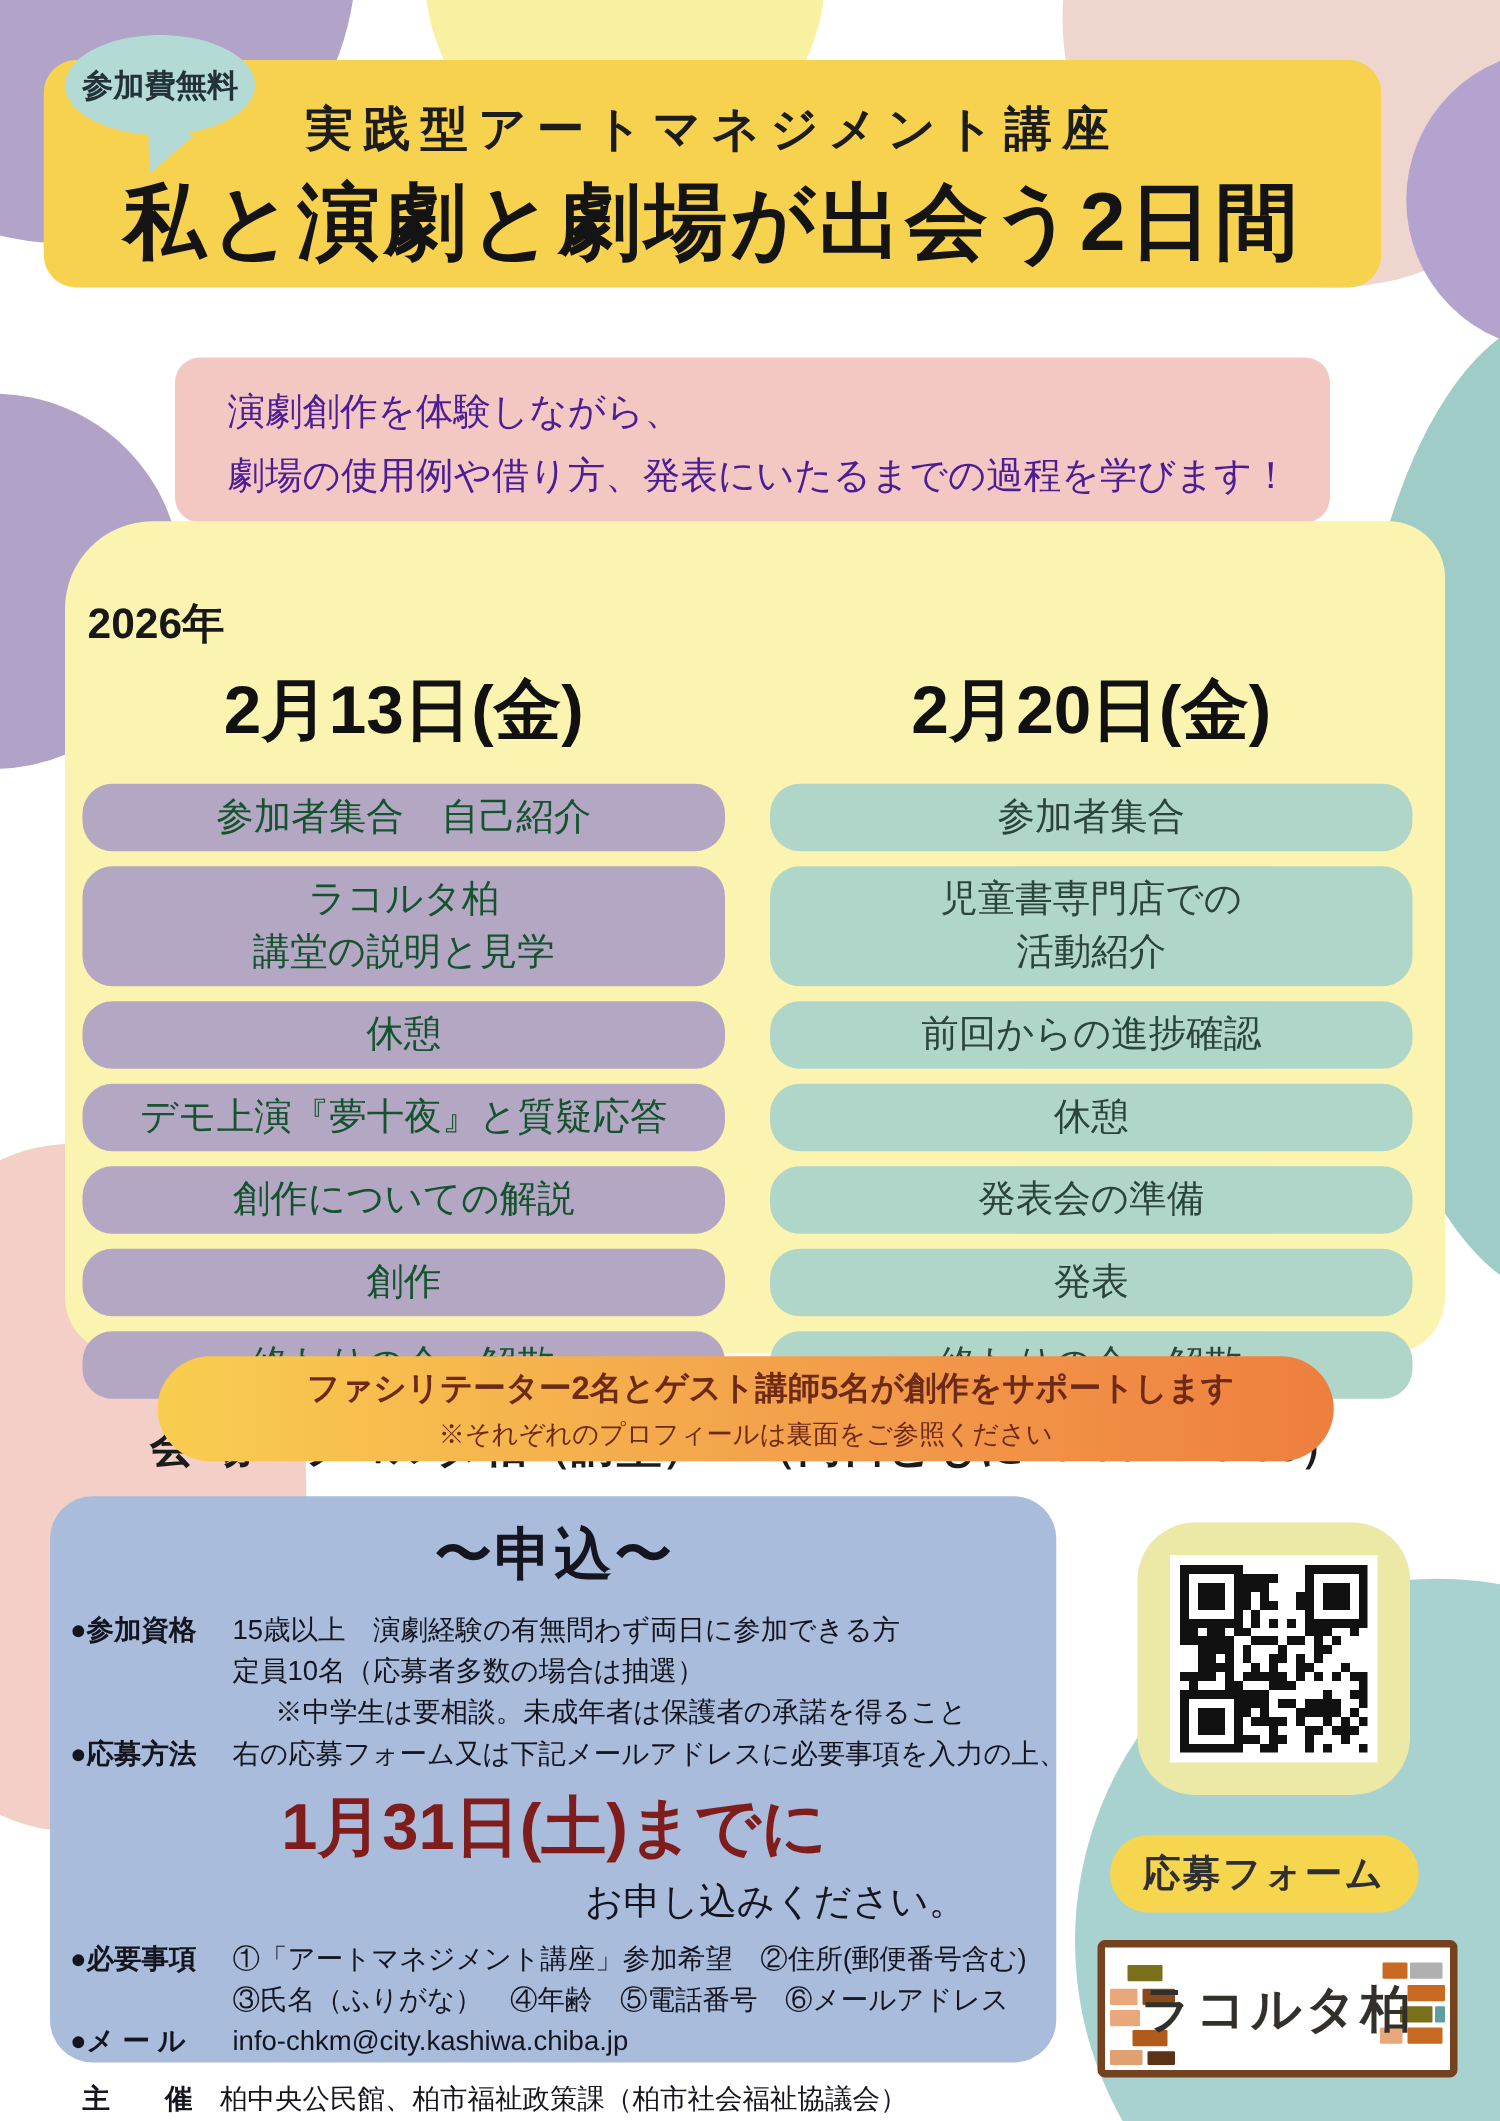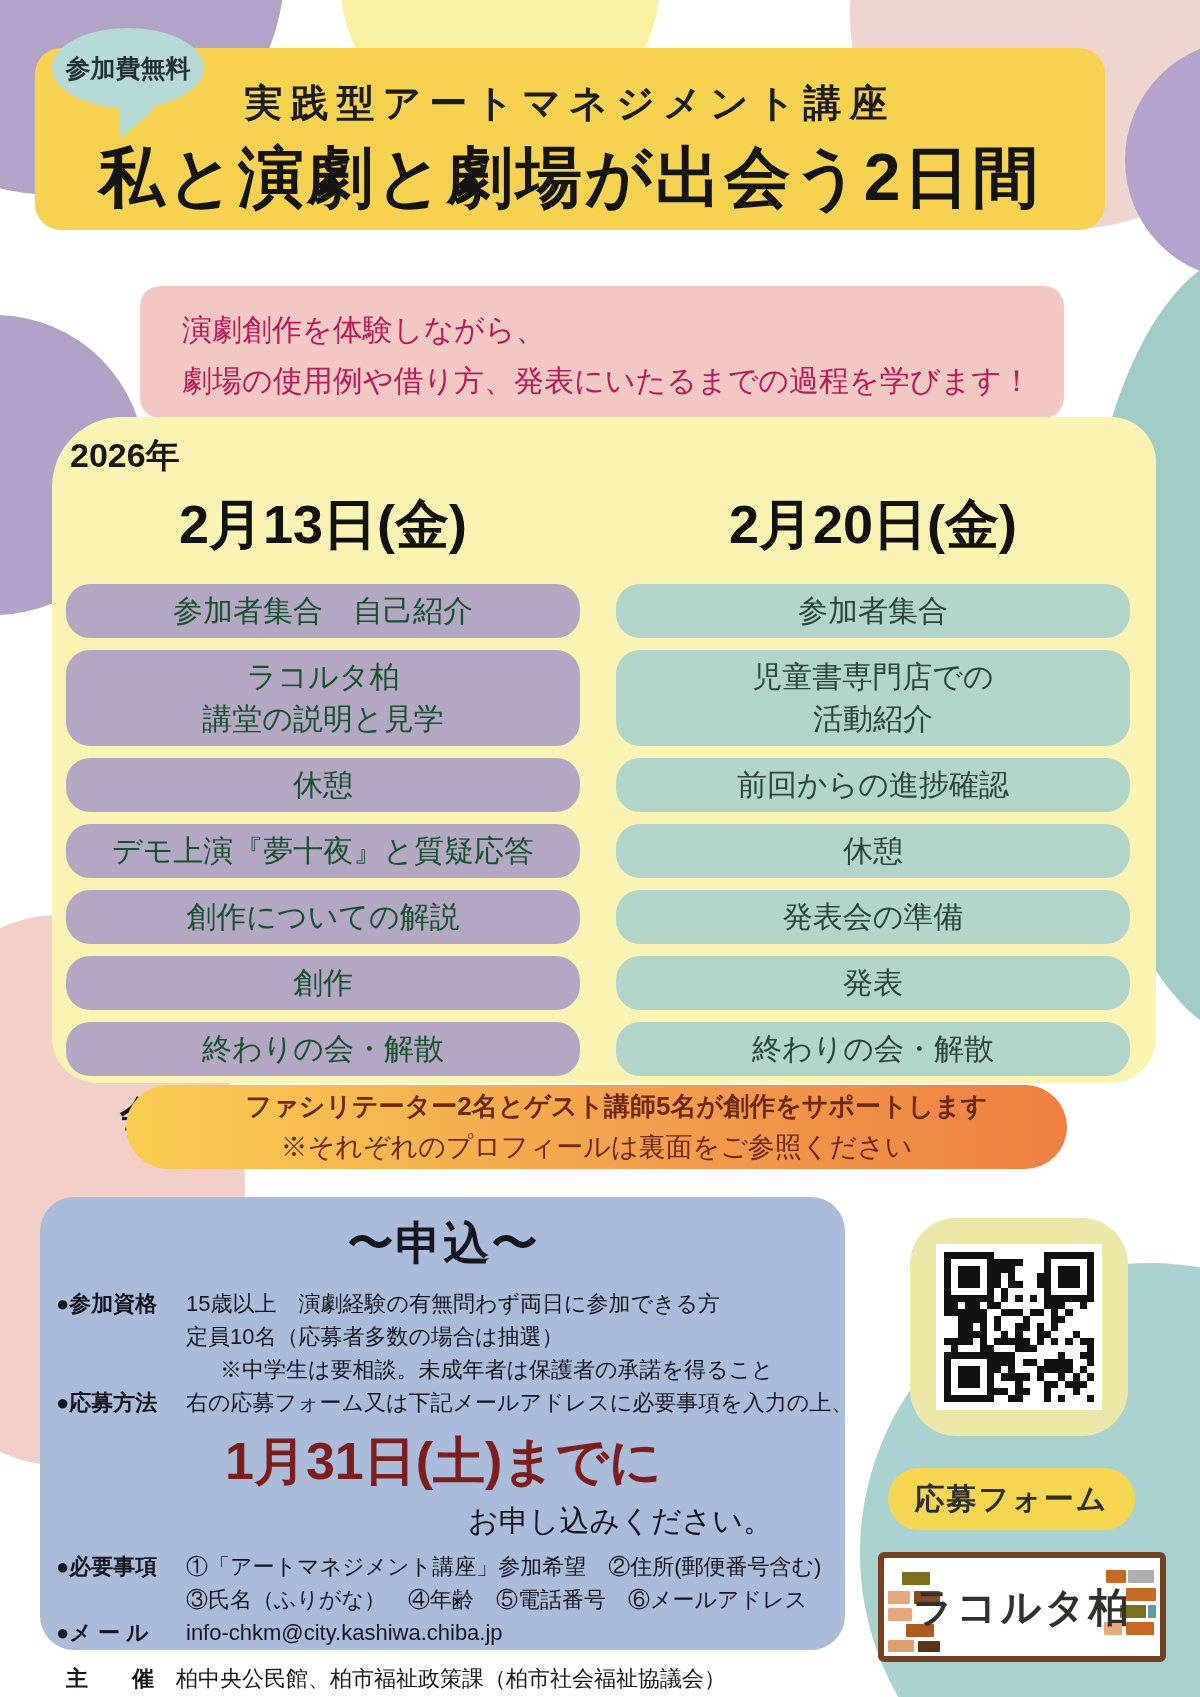--- a/index.html
+++ b/index.html
@@ -19,37 +19,37 @@
   
   .banner{position:absolute;left:35px;top:48px;width:1070px;height:182px;background:#f7d24e;border-radius:26px;z-index:2;text-align:center;}
   .subtitle{margin-top:30px;font-size:38px;font-weight:900;letter-spacing:8px;color:#1c1c1c;}
   .title{margin-top:4px;font-size:66px;font-weight:900;letter-spacing:3px;color:#141414;white-space:nowrap;}
 
   .badge{position:absolute;left:52px;top:28px;z-index:3;}
   .badge-bubble{width:152px;height:80px;background:#b4dad6;border-radius:50%;display:flex;align-items:center;justify-content:center;font-size:25px;font-weight:700;color:#233238;}
   .badge-tail{position:absolute;left:52px;top:70px;width:0;height:0;border:20px solid transparent;border-top:42px solid #b4dad6;transform:rotate(24deg);}
 
   
-  .intro{position:absolute;left:140px;top:286px;width:924px;height:132px;background:#f4c8c2;border-radius:20px;z-index:2;padding:18px 0 0 42px;box-sizing:border-box;font-size:30px;line-height:1.7;color:#be185d;}
+  .intro{position:absolute;left:140px;top:286px;width:924px;height:132px;background:#f4c8c2;border-radius:20px;z-index:2;padding:18px 0 0 42px;box-sizing:border-box;font-size:30px;line-height:1.7;color:#4c1d95;}
 
   
   .schedule{position:absolute;left:52px;top:417px;width:1104px;height:666px;background:#fbf4b0;border-radius:70px 45px 45px 45px;z-index:2;box-sizing:border-box;padding:16px 26px 18px 14px;display:flex;flex-direction:column;}
-  .year{font-size:34px;font-weight:900;color:#181818;padding-left:4px;}
+  .year{font-size:34px;font-weight:900;color:#181818;padding-left:4px;margin-top:43px;}
   .cols{display:flex;gap:36px;margin-top:4px;flex:1;}
   .col{flex:1;display:flex;flex-direction:column;gap:12px;}
   .date{font-size:54px;font-weight:900;text-align:center;color:#111;margin:6px 0 10px;}
   .pill{border-radius:24px;min-height:50px;display:flex;align-items:center;justify-content:center;text-align:center;font-size:30px;line-height:1.4;white-space:pre-line;padding:6px 8px;box-sizing:border-box;}
   .pill.purple{background:#b4a7c4;color:#14532d;}
   .pill.teal{background:#b0d6c9;color:#2b443c;}
   .venue{margin-top:auto;text-align:center;font-size:36px;font-weight:800;color:#1b1b1b;padding:14px 0 4px;}
 
   
   .support{position:absolute;left:126px;top:1085px;width:941px;height:84px;border-radius:42px;background:linear-gradient(90deg,#f9cd50,#f29a4a 62%,#ee7f3f);z-index:2;display:flex;flex-direction:column;align-items:center;justify-content:center;color:#6d2a16;}
   .s1{font-size:26px;font-weight:600;margin-left:40px;}
-  .s2{font-size:27px;margin-top:5px;}
+  .s2{font-size:21px;margin-top:5px;}
 
   
   .apply{position:absolute;left:40px;top:1197px;width:805px;height:453px;background:#a9bcdc;border-radius:34px;z-index:2;box-sizing:border-box;padding:12px 14px 0 16px;color:#15151f;}
   .apply-title{text-align:center;font-size:46px;font-weight:900;letter-spacing:2px;margin:4px 0 12px;}
   .row{display:flex;font-size:22px;line-height:1.5;white-space:nowrap;align-items:center;}
   .row .lbl{width:130px;flex:none;font-weight:600;}
   .row .txt{flex:1;}
   .row.indent .txt{margin-left:34px;}
   .deadline{font-size:52px;font-weight:900;text-align:center;margin-top:8px;color:#7f1d1d;}
   .deadline-note{font-size:30px;text-align:right;padding-right:58px;margin:4px 0 8px;}

